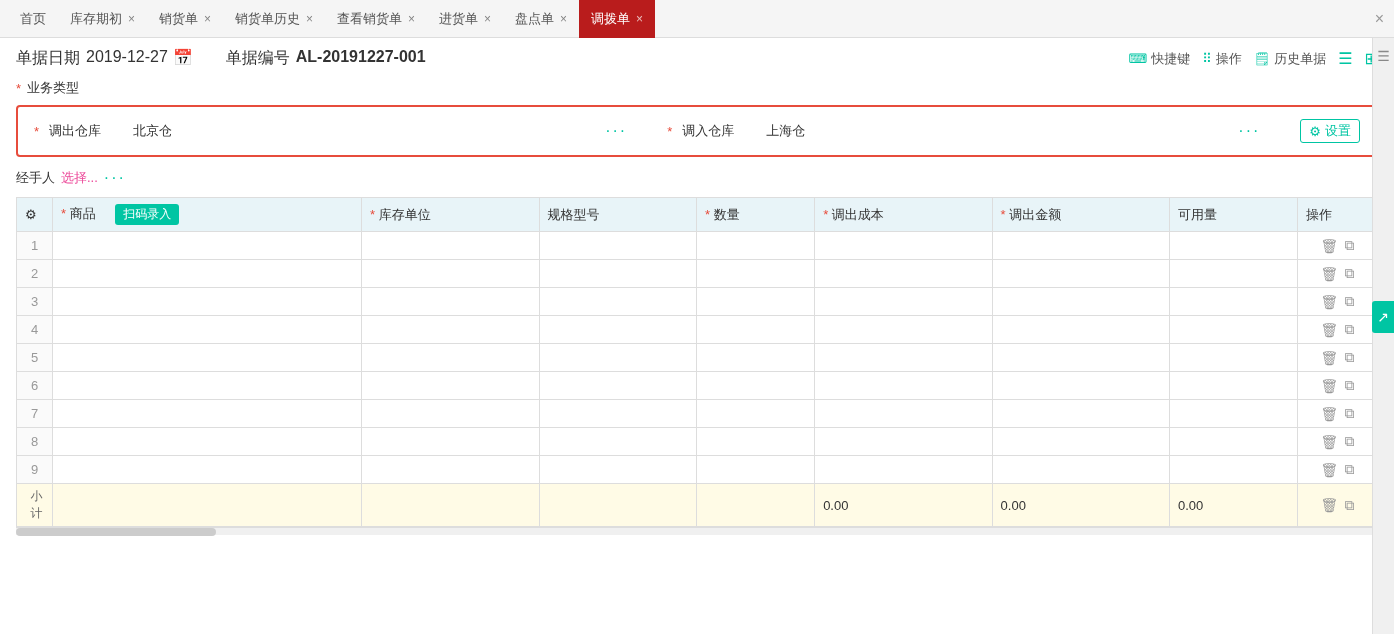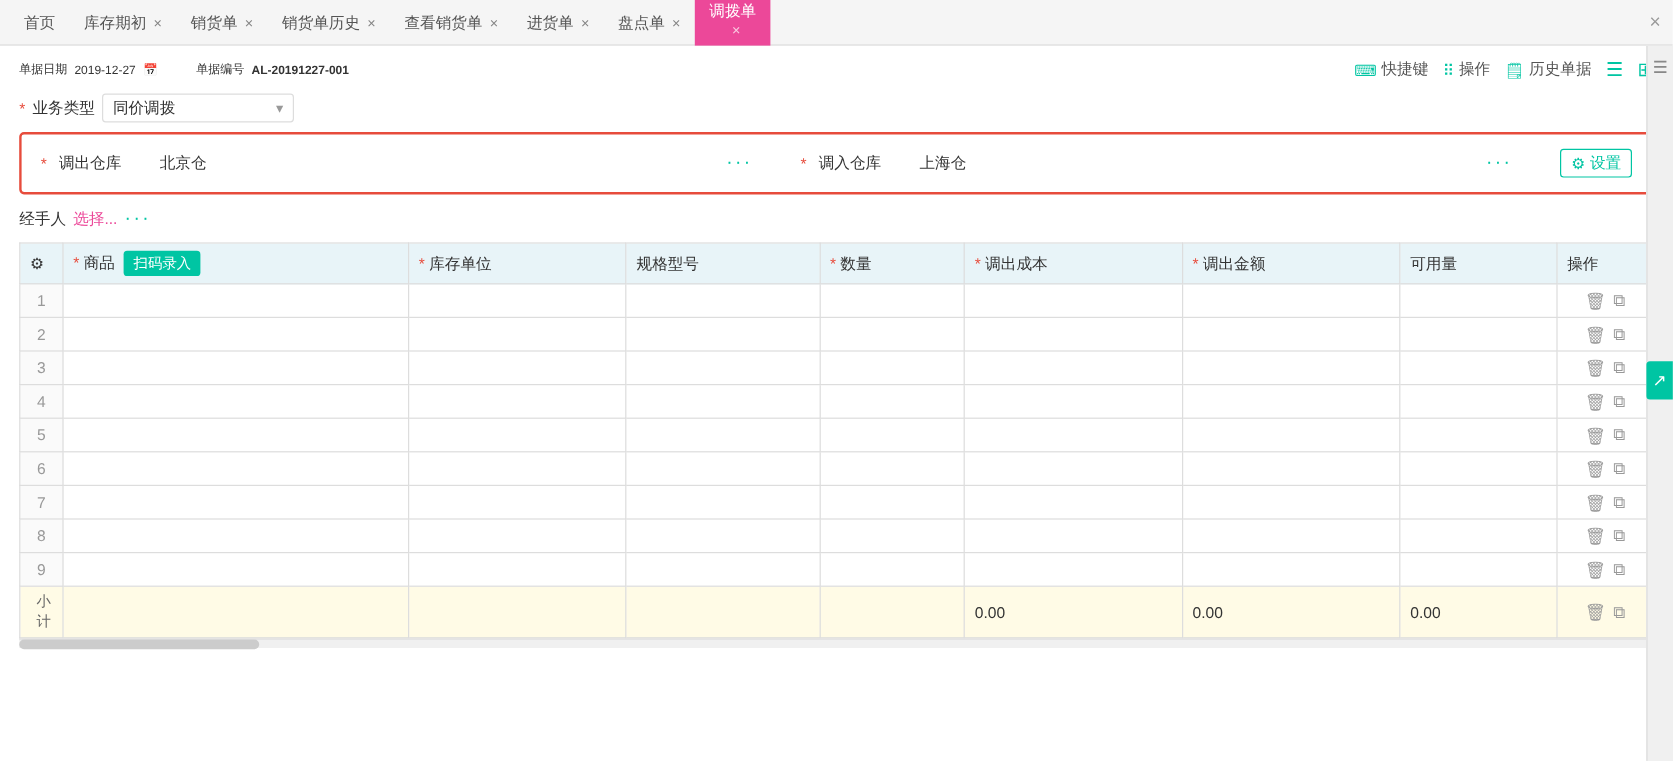--- a/index.html
+++ b/index.html
@@ -20,24 +20,23 @@
       align-items: center;
       padding: 0 12px;
       height: 38px;
       cursor: pointer;
       font-size: 13px;
       color: #555;
       white-space: nowrap;
       border-right: none;
     }
     .tab-item.active {
-      background: #ec4899;
+      background: #b91c1c;
       color: #fff;
       border-radius: 0;
-      flex-direction: column;
     }
     .tab-item .tab-close {
       margin-left: 6px;
       font-size: 12px;
       opacity: 0.7;
       cursor: pointer;
     }
     .tab-item.active .tab-close { color: #fff; }
     .tab-close-main {
       position: absolute;
@@ -49,23 +48,23 @@
       color: #999;
     }
 
     
     .content {
       padding: 10px 16px;
       background: #fff;
     }
     .form-field {
       display: flex;
-      align-items: flex-end;
+      align-items: flex-start;
       gap: 6px;
-      font-size: 10px;
+      font-size: 16px;
     }
 
     
     .toolbar-right {
       display: flex;
       align-items: center;
       gap: 12px;
       margin-left: auto;
       font-size: 13px;
     }
@@ -194,21 +193,21 @@
       width: 80px;
     }
     .scan-btn {
       background: #00c5a3;
       color: #fff;
       border: none;
       border-radius: 3px;
       padding: 2px 8px;
       font-size: 12px;
       cursor: pointer;
-      margin-left: 4px;
+      margin-left: 16px;
     }
     .op-icons {
       display: flex;
       gap: 6px;
       justify-content: center;
       align-items: center;
     }
     .op-icon {
       cursor: pointer;
       color: #999;
@@ -353,24 +352,20 @@
       <div class="toolbar-btn">
         <span style="color:#00c5a3;font-size:16px;">⊞</span>
       </div>
     </div>
   </div>
 
   <div class="biz-row">
     <div class="biz-field">
       <span class="required">*</span>
       <span>业务类型</span>
-      <div class="select-wrapper">
-        <span>同价调拨</span>
-        <span class="arrow">▾</span>
-      </div>
     </div>
   </div>
 
   <div class="section-highlighted">
     <div class="warehouse-field">
       <span class="required">*</span>
       <span class="label">调出仓库</span>
       <span class="value">北京仓</span>
       <span class="more-btn">···</span>
     </div>

